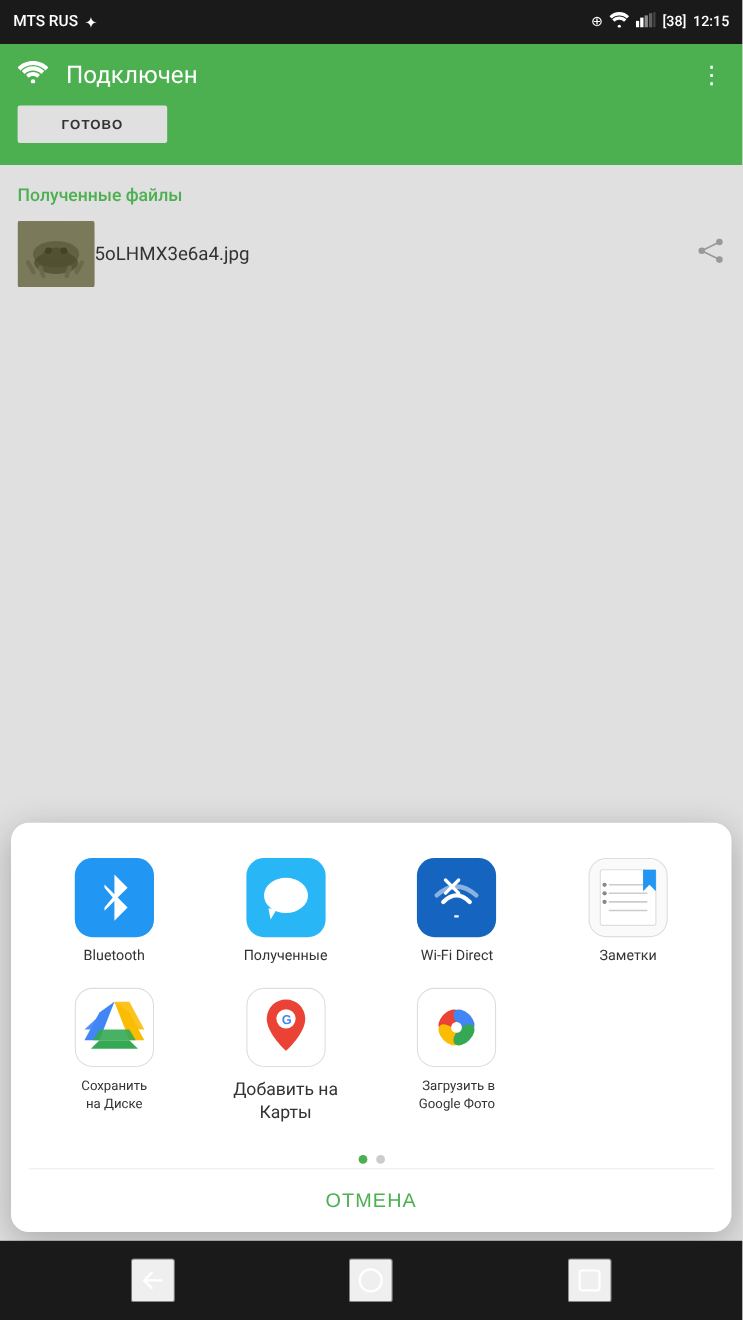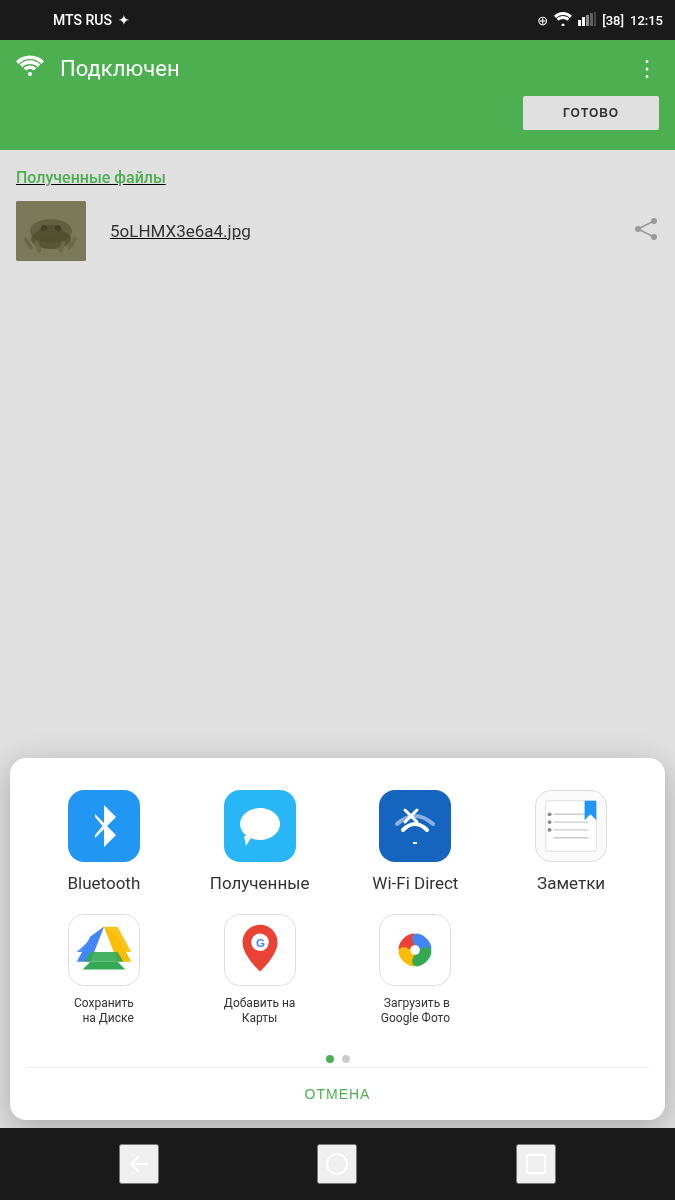--- a/index.html
+++ b/index.html
@@ -17,30 +17,30 @@
       background: #1a1a1a;
       height: 40px;
       display: flex;
       align-items: center;
       justify-content: space-between;
       padding: 0 12px;
       color: white;
       font-size: 14px;
       font-weight: 500;
     }
-    .status-left { display: flex; align-items: center; gap: 6px; margin-left: 41px; }
+    .status-left { display: flex; align-items: center; gap: 6px; }
     .status-right { display: flex; align-items: center; gap: 6px; font-size: 13px; }
 
     
     .app-bar {
       background: #4caf50;
       height: 110px;
       display: flex;
       flex-direction: column;
-      align-items: flex-end;
+      align-items: flex-start;
       justify-content: space-between;
       padding: 0 16px 20px;
     }
     .app-bar-top {
       width: 100%;
       display: flex;
       align-items: center;
       justify-content: space-between;
       height: 64px;
     }
@@ -64,35 +64,34 @@
       letter-spacing: 1px;
       cursor: pointer;
       border-radius: 2px;
       color: #333;
     }
 
     
     .main-content {
       background: #e0e0e0;
       padding: 16px;
-      text-decoration: underline;
     }
 
     .received-files-label {
       color: #4caf50;
       font-size: 16px;
       font-weight: 500;
       margin-bottom: 14px;
     }
 
     .file-row {
       display: flex;
       align-items: center;
       background: transparent;
-      gap: 24px;
+      gap: 0;
     }
     .file-thumb {
       width: 70px;
       height: 60px;
       background: #8d8d7a;
       border-radius: 2px;
       overflow: hidden;
       flex-shrink: 0;
       position: relative;
     }
@@ -171,21 +170,21 @@
     .icon-bluetooth { background: #2196f3; }
     .icon-messages { background: #29b6f6; }
     .icon-email { background: #f5f5f5; border: 1px solid #ddd; }
     .icon-wifidirect { background: #1565c0; }
     .icon-notes { background: #f5f5f5; border: 1px solid #ddd; }
     .icon-drive { background: white; border: 1px solid #ddd; }
     .icon-maps { background: white; border: 1px solid #ddd; }
     .icon-photos { background: white; border: 1px solid #ddd; }
 
     .share-label {
-      font-size: 17px;
+      font-size: 13px;
       color: #333;
       text-align: center;
       line-height: 1.3;
     }
 
     
     .dots-row {
       display: flex;
       justify-content: center;
       gap: 8px;
@@ -200,21 +199,21 @@
     .dot-inactive { background: #ccc; }
 
     
     .cancel-btn {
       width: 100%;
       padding: 18px;
       border: none;
       border-top: 1px solid #eee;
       background: transparent;
       color: #4caf50;
-      font-size: 14px;
+      font-size: 18px;
       font-weight: 500;
       letter-spacing: 1px;
       cursor: pointer;
       text-transform: uppercase;
     }
 
     
     .nav-bar {
       position: absolute;
       bottom: 0;
@@ -393,36 +392,36 @@
           <polygon points="36,14 51,46 21,46" fill="none" stroke="none"></polygon>
           <path d="M22,22 L36,12 L50,22 L64,48 L50,48 L36,22 L22,48 L8,48 Z" fill="none"></path>
 
           <g transform="translate(8,12)">
             <polygon points="28,0 14,26 0,26" fill="#4285f4" opacity="0.9"></polygon>
             <polygon points="28,0 42,26 56,26 42,0" fill="#fbbc04" opacity="0.9"></polygon>
             <polygon points="14,26 42,26 48,36 8,36" fill="#34a853" opacity="0.9"></polygon>
           </g>
         </svg>
       </div>
-      <span class="share-label" style="white-space:pre-line;text-align:right;font-size:12px;">Сохранить
+      <span class="share-label" style="white-space:pre-line;text-align:center;font-size:12px;">Сохранить
 на Диске</span>
     </div>
 
     <div class="share-item">
       <div class="share-app-icon icon-maps" style="overflow:hidden;padding:0;">
         <svg width="72" height="72" viewBox="0 0 72 72">
           <rect width="72" height="72" rx="16" fill="white"></rect>
 
           <path d="M36 10 C26 10 18 18 18 28 C18 42 36 58 36 58 C36 58 54 42 54 28 C54 18 46 10 36 10Z" fill="#ea4335"></path>
           <circle cx="36" cy="28" r="9" fill="white"></circle>
 
           <text x="32" y="33" font-size="12" font-weight="bold" fill="#4285f4" font-family="Arial">G</text>
         </svg>
       </div>
-      <span class="share-label" style="white-space:pre-line;text-align:center;font-size:12px;">Добавить на
+      <span class="share-label" style="white-space:pre-line;text-align:center;font-size:16px;">Добавить на
 Карты</span>
     </div>
 
     <div class="share-item">
       <div class="share-app-icon icon-photos" style="overflow:hidden;padding:0;">
         <svg width="72" height="72" viewBox="0 0 72 72">
           <rect width="72" height="72" rx="16" fill="white"></rect>
 
           <ellipse cx="29" cy="29" rx="12" ry="7" fill="#ea4335" transform="rotate(-45 29 29)"></ellipse>
 

